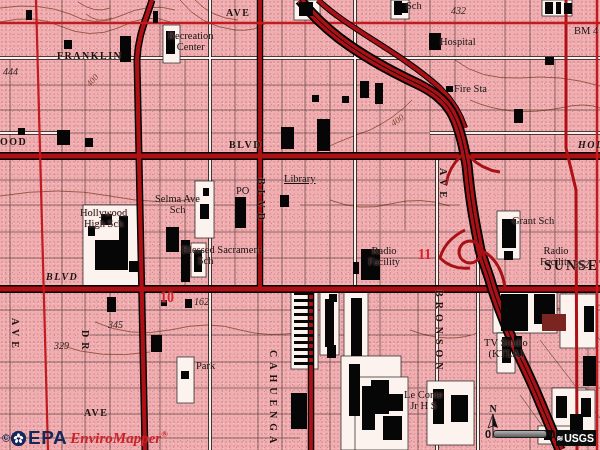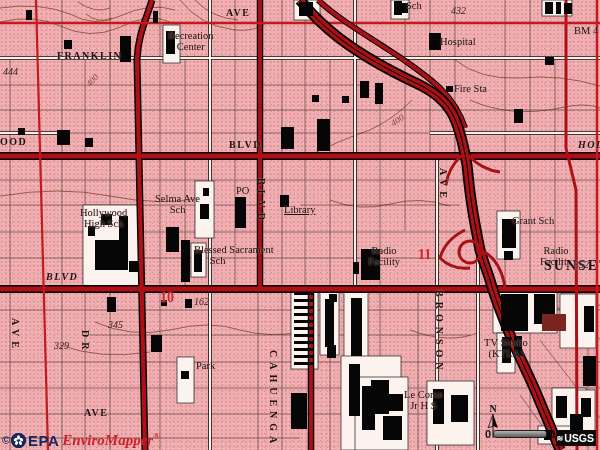--- a/index.html
+++ b/index.html
@@ -27,21 +27,21 @@
   .rot-m50{transform:rotate(-50deg);}
   .rot-m35{transform:rotate(-35deg);}
   .vert{transform:rotate(90deg);transform-origin:0 0;letter-spacing:5px;font-size:10px;}
   .site{font-size:14px;font-weight:bold;color:var(--overlay-red,#d62128);font-family:"Liberation Serif",serif;}
   
   .watermark{position:absolute;left:2px;bottom:1px;z-index:9;display:flex;align-items:center;
      font-family:"Liberation Sans","DejaVu Sans",sans-serif;}
   .wm-copy{color:var(--epa-navy,#16275c);font-size:11px;font-weight:bold;margin-right:1px;}
   .wm-logo{width:15px;height:15px;border-radius:50%;background:var(--epa-navy,#16275c);
      display:inline-block;margin-right:2px;position:relative;}
-  .wm-epa{color:var(--epa-navy,#16275c);font-size:15px;font-weight:900;letter-spacing:.5px;margin-right:3px;}
+  .wm-epa{color:var(--epa-navy,#16275c);font-size:19px;font-weight:900;letter-spacing:.5px;margin-right:3px;}
   .wm-prod{color:var(--epa-red,#cc2229);font-size:15px;font-weight:bold;font-style:italic;font-family:Liberation Serif, serif;}
   .wm-reg{color:var(--epa-red,#cc2229);font-size:9px;vertical-align:super;font-weight:bold;}
   
   .north{position:absolute;left:486px;top:403px;z-index:8;text-align:center;color:#111;}
   .north .n{font-size:10px;font-weight:bold;font-family:"Liberation Serif",serif;}
   .scalebar{position:absolute;left:485px;top:428px;z-index:8;display:flex;align-items:center;
      font-family:"Liberation Sans",sans-serif;font-size:11px;color:#111;font-weight:bold;}
   .bar{width:52px;height:6px;margin:0 2px;border:1px solid #222;border-radius:3px;
      background:linear-gradient(#b5b5b5,#5a5a5a);}
   .usgs{position:absolute;left:556px;top:430px;z-index:8;width:40px;height:16px;background:#0c0c0c;
@@ -248,24 +248,24 @@
       <span class="lbl contour rot-m50" style="left: 86px; top: 76px;">400</span>
       <span class="lbl contour rot-m35" style="left: 391px; top: 116px;">400</span>
       <span class="lbl street" style="left: 0px; top: 137px;">OOD</span>
       <span class="lbl street" style="left: 229px; top: 140px;">BLVD</span>
       <span class="lbl street ital" style="left: 578px; top: 140px;">HOL</span>
       <span class="lbl place" style="left: 80px; top: 207px;">Hollywood
 High Sch</span>
       <span class="lbl place" style="left: 155px; top: 193px;">Selma Ave
 Sch</span>
       <span class="lbl place" style="left: 236px; top: 185px;">PO</span>
-      <span class="lbl place" style="left: 284px; top: 204px; text-decoration: underline;">Library</span>
+      <span class="lbl place" style="left: 284px; top: 173px; text-decoration: underline;">Library</span>
       <span class="lbl street vert" style="left: 266px; top: 178px;">BLVD</span>
       <span class="lbl street vert" style="left: 448px; top: 168px;">AVE</span>
-      <span class="lbl place left2" style="left: 194px; top: 244px;">Blessed Sacrament
+      <span class="lbl place left2" style="left: 182px; top: 244px;">Blessed Sacrament
       Sch</span>
       <span class="lbl place" style="left: 512px; top: 215px;">Grant Sch</span>
       <span class="lbl place" style="left: 368px; top: 245px;">Radio
 Facility</span>
       <span class="lbl site" style="left: 418px; top: 248px;">11</span>
       <span class="lbl place" style="left: 540px; top: 245px;">Radio
 Facility</span>
       <span class="lbl street ital" style="left: 46px; top: 272px;">BLVD</span>
       <span class="lbl street wide" style="left: 514px; top: 259px;">SUNSET</span>
       <span class="lbl elev" style="left: 574px; top: 260px;">352</span>

